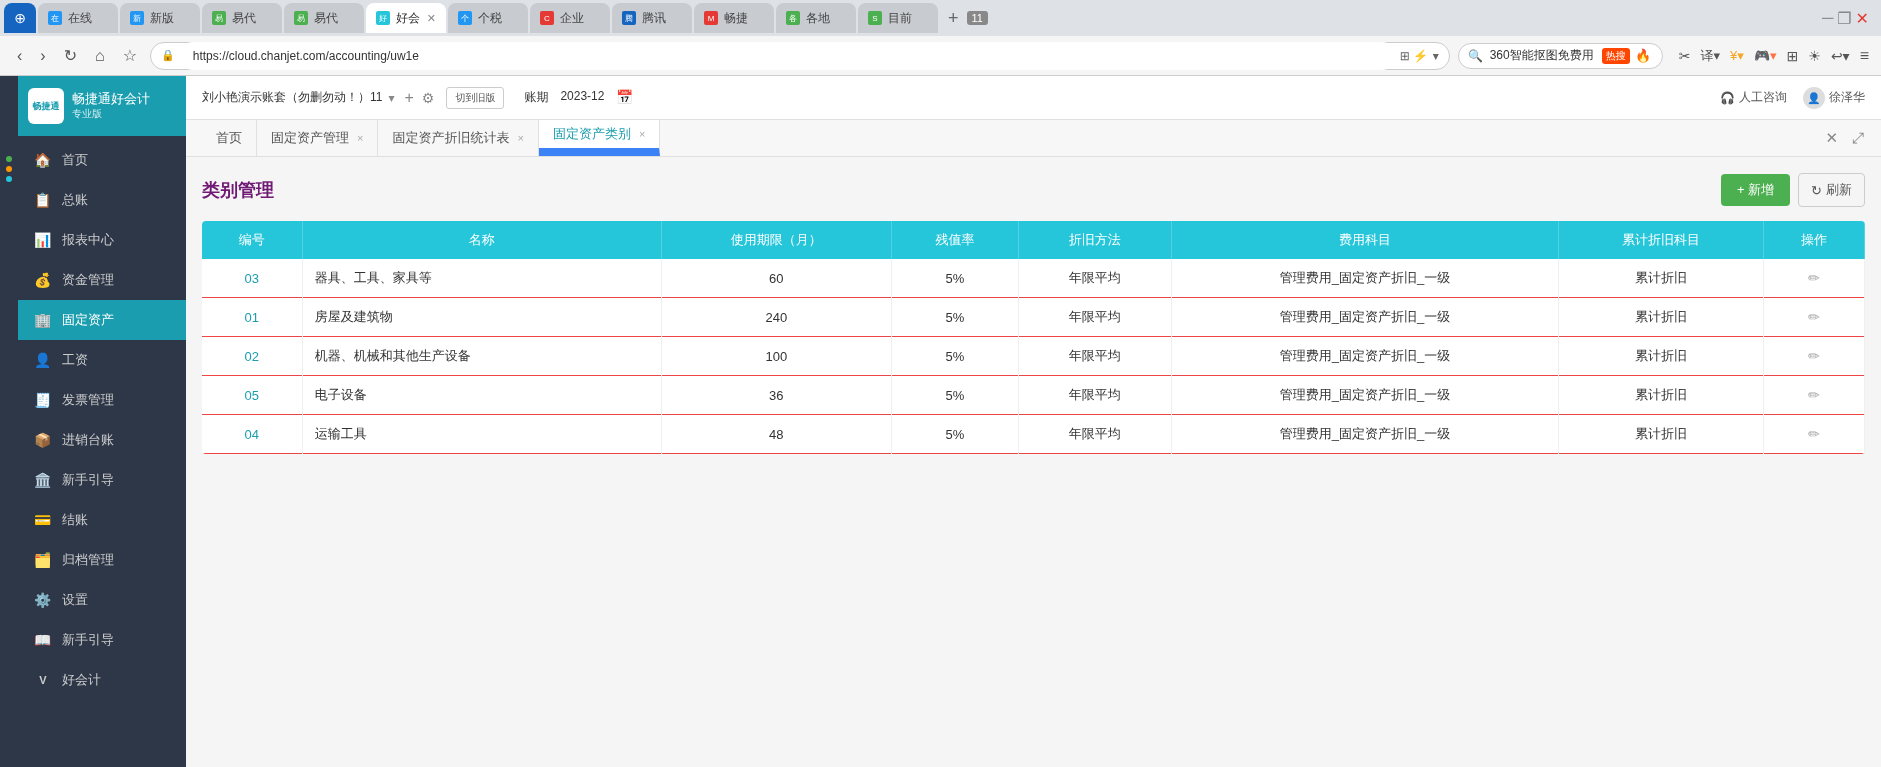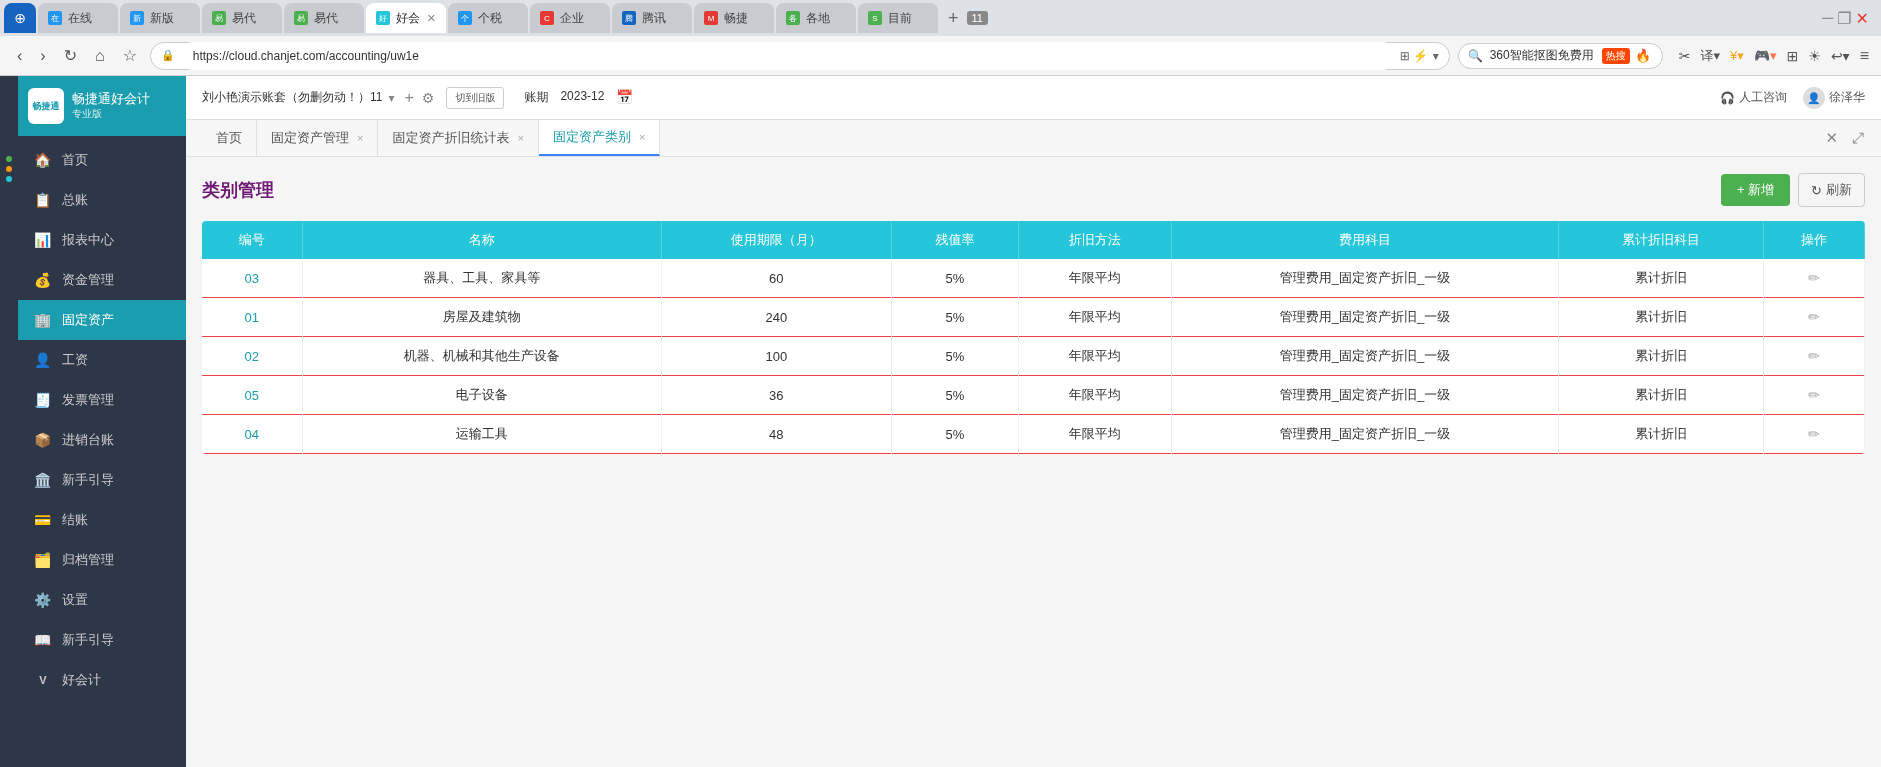--- a/index.html
+++ b/index.html
@@ -38,39 +38,39 @@
     .nav-icon { width: 18px; height: 18px; display: flex; align-items: center; justify-content: center; font-size: 14px; }
 
     
     .header-bar { display: flex; align-items: center; background: #fff; border-bottom: 1px solid #e0e0e0; height: 44px; padding: 0 16px; gap: 12px; }
     .user-info { display: flex; align-items: center; gap: 6px; font-size: 12px; color: #333; }
     .period-info { display: flex; align-items: flex-start; gap: 12px; font-size: 12px; color: #333; margin-left: 8px; }
     .version-btn { border: 1px solid #ccc; padding: 3px 8px; border-radius: 3px; font-size: 10px; cursor: pointer; color: #555; background: #fff; }
     .header-right { margin-left: auto; display: flex; align-items: center; gap: 16px; font-size: 12px; color: #555; }
     .user-avatar { display: flex; align-items: center; gap: 4px; }
     .page-tab { display: flex; align-items: center; gap: 6px; padding: 0 14px; height: 36px; font-size: 13px; color: #555; cursor: pointer; border-right: 1px solid #e0e0e0; }
-    .page-tab.active { background: #fff; color: #1a9eaf; border-bottom: 2px solid #3b82f6; }
+    .page-tab.active { background: #fff; color: #1a9eaf; border-bottom: 8px solid #3b82f6; }
     .page-tab .close-x { font-size: 11px; color: #aaa; margin-left: 2px; }
 
     
     .main-content { flex: 1; padding: 16px; overflow-y: auto; background: #f5f5f5; }
     .page-title-bar { display: flex; align-items: center; justify-content: space-between; margin-bottom: 14px; }
     .page-title { font-size: 18px; font-weight: bold; color: #701a75; }
     .action-btns { display: flex; gap: 8px; align-items: center; }
     .btn-add { background: #4caf50; color: #fff; border: none; padding: 7px 16px; border-radius: 4px; cursor: pointer; font-size: 13px; display: flex; align-items: center; gap: 4px; }
     .btn-refresh { background: none; border: 1px solid #ccc; padding: 7px 12px; border-radius: 4px; cursor: pointer; font-size: 13px; color: #555; display: flex; align-items: center; gap: 4px; }
 
     
     .data-table { width: 100%; border-collapse: collapse; background: #fff; border-radius: 4px; overflow: hidden; }
     .data-table thead tr { background: #26c6da; color: #fff; }
     .data-table thead th { padding: 10px 12px; text-align: center; font-size: 13px; font-weight: normal; border-right: 1px solid rgba(255,255,255,0.2); }
     .data-table tbody tr { border-bottom: 1px solid #ef4444; }
     .data-table tbody td { padding: 10px 12px; text-align: center; font-size: 13px; color: #333; border-right: 1px solid #f0f0f0; }
     .data-table tbody td.code { color: #1a9eaf; }
-    .data-table tbody td.name { text-align: center; margin-top: 26px; }
+    .data-table tbody td.name { text-align: left; margin-top: 26px; }
     .edit-icon { color: #aaa; cursor: pointer; font-size: 14px; }
     .wc-btn { background: none; border: none; cursor: pointer; font-size: 16px; color: #888; }
 
     .page-tabs-wrapper { display: flex; align-items: center; border-bottom: 1px solid #e0e0e0; background: #f7f7f7; padding: 0; }
     .page-tabs-area { display: flex; align-items: flex-end; flex: 1; padding-left: 16px; }
     .tab-window-controls { display: flex; gap: 4px; padding-right: 12px; align-items: center; }
     .twc-btn { background: none; border: none; cursor: pointer; font-size: 15px; color: #888; padding: 2px 5px; }
 
     
     .left-strip { width: 18px; background: #2d3748; display: flex; flex-direction: column; align-items: center; padding-top: 80px; gap: 4px; }

